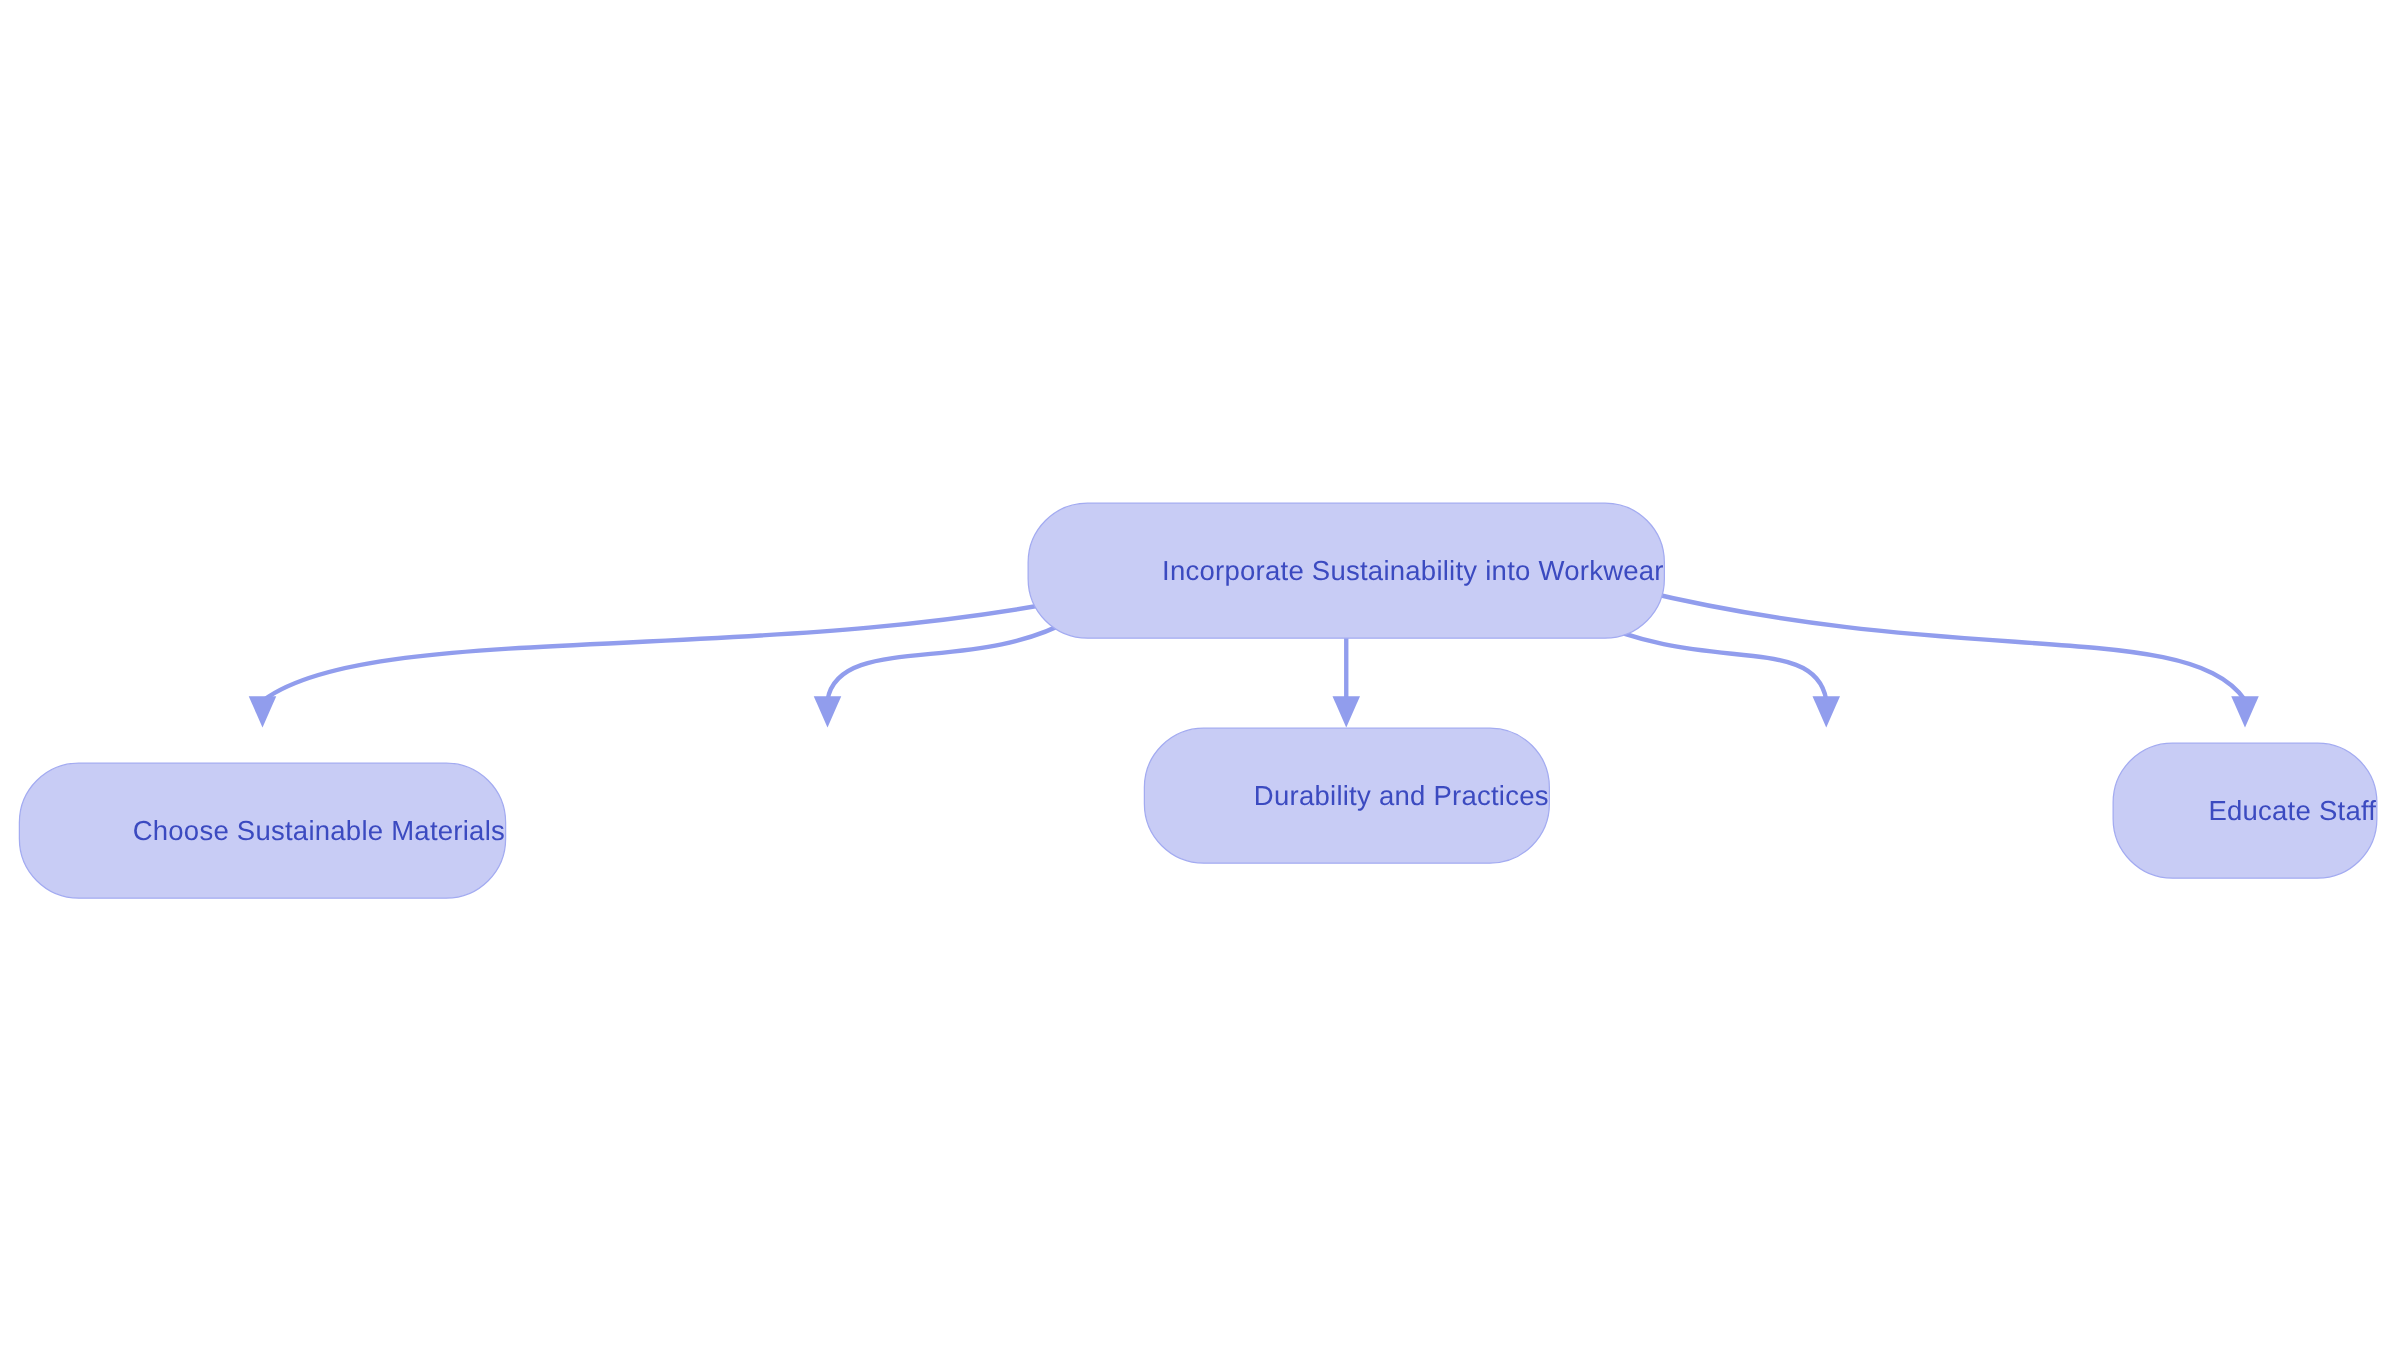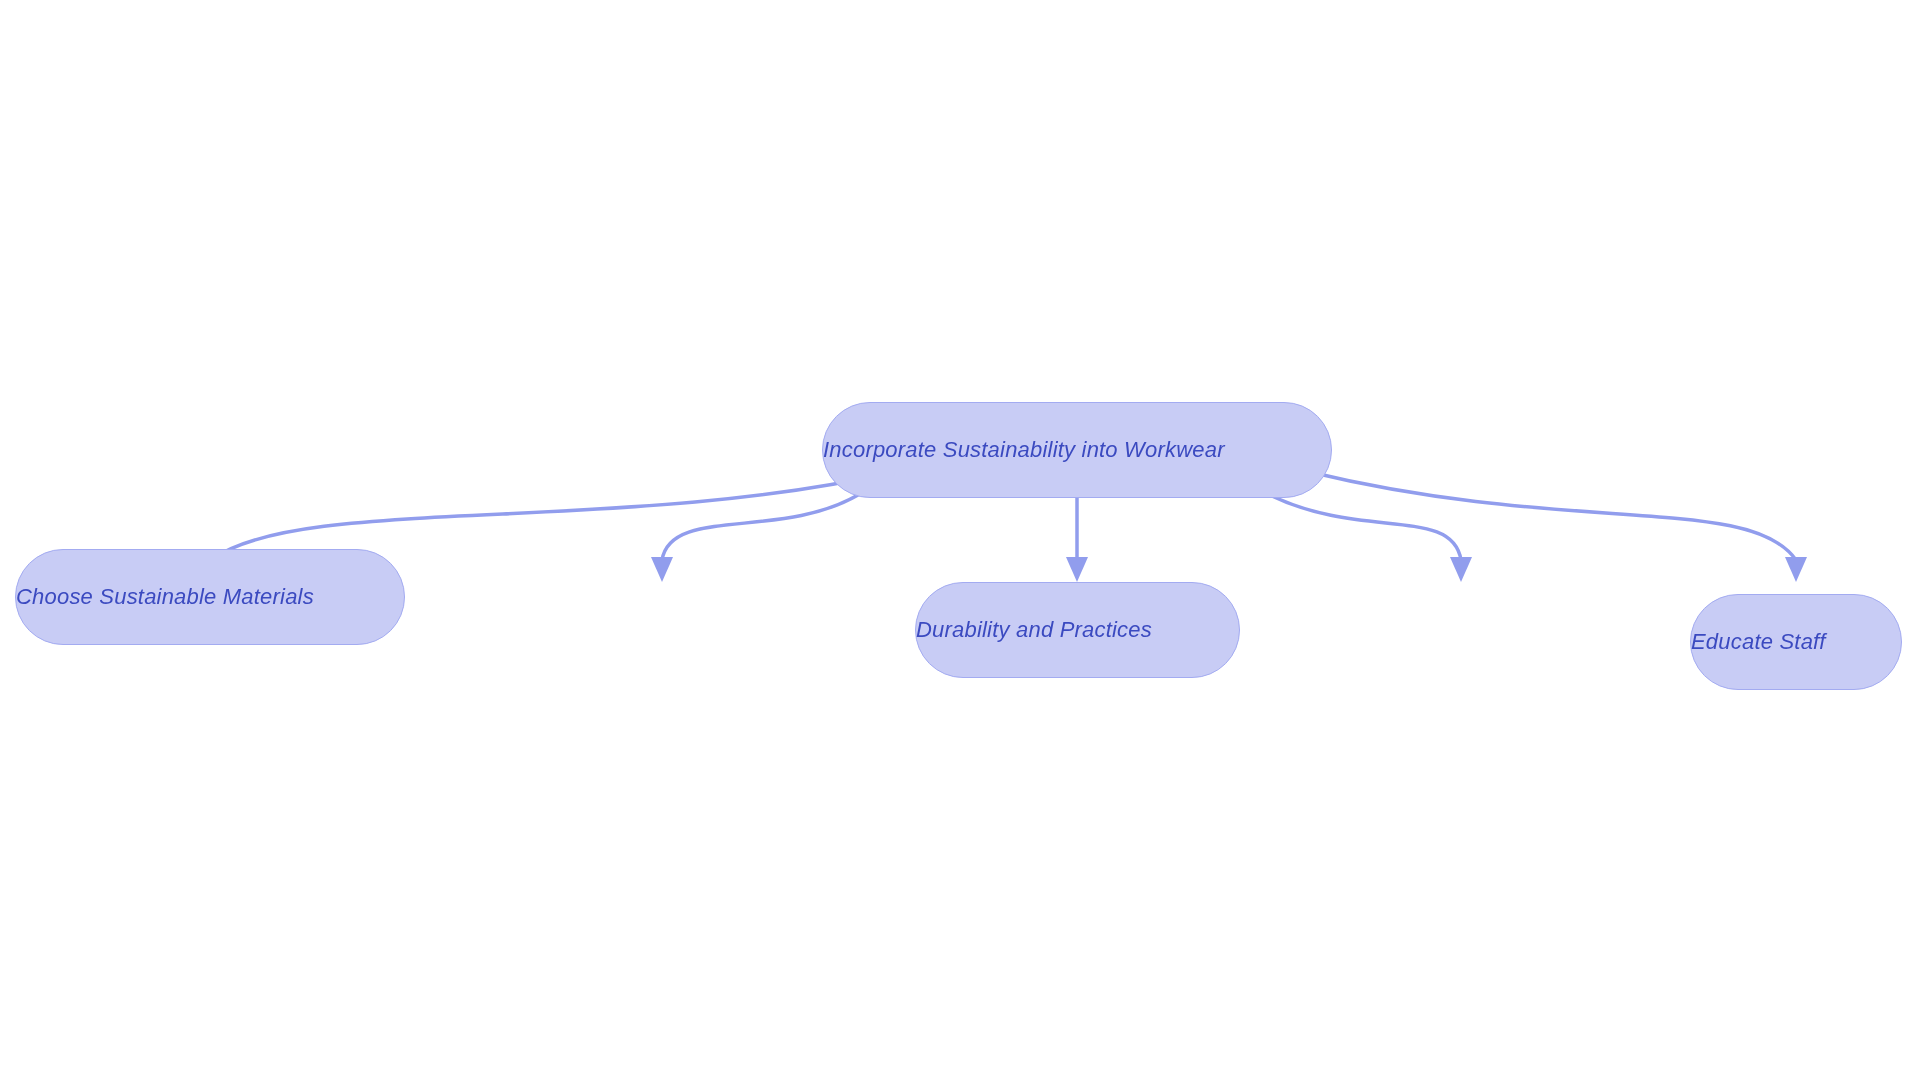--- a/index.html
+++ b/index.html
@@ -37,37 +37,36 @@
     stroke: var(--arrow);
     stroke-width: 3.5;
     stroke-linecap: round;
   }
   .arrowhead {
     fill: var(--arrow);
     stroke: none;
   }
   .node {
     position: absolute;
-    height: 96px;
+    height: 109px;
     background: var(--node-fill);
     border: 1.5px solid var(--node-border);
     border-radius: 48px;
     display: flex;
     align-items: center;
-    justify-content: flex-start;
+    justify-content: flex-end;
     color: var(--node-text);
     font-size: 22px;
     font-weight: 500;
     letter-spacing: 0.2px;
     white-space: nowrap;
     text-align: center;
-    font-style: italic;
   }
   .node-root        { left: 822px;  top: 402px; width: 510px; }
-  .node-materials   { left: 15px;   top: 549px; width: 390px; }
+  .node-materials   { left: 15px;   top: 610px; width: 390px; }
   .node-provider    { left: 490px;  top: 582px; width: 345px; }
   .node-durability  { left: 915px;  top: 582px; width: 325px; }
   .node-recycling   { left: 1323px; top: 582px; width: 277px; }
   .node-educate     { left: 1690px; top: 594px; width: 212px; }
 </style>
 </head>
 <body>
 
 <div class="canvas">
 

